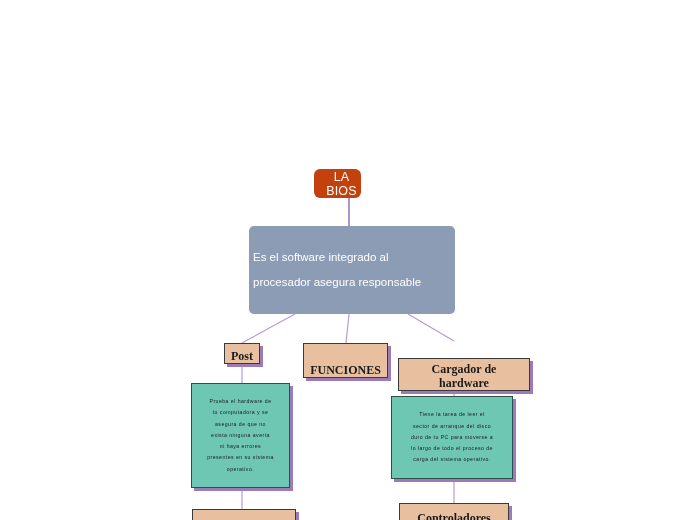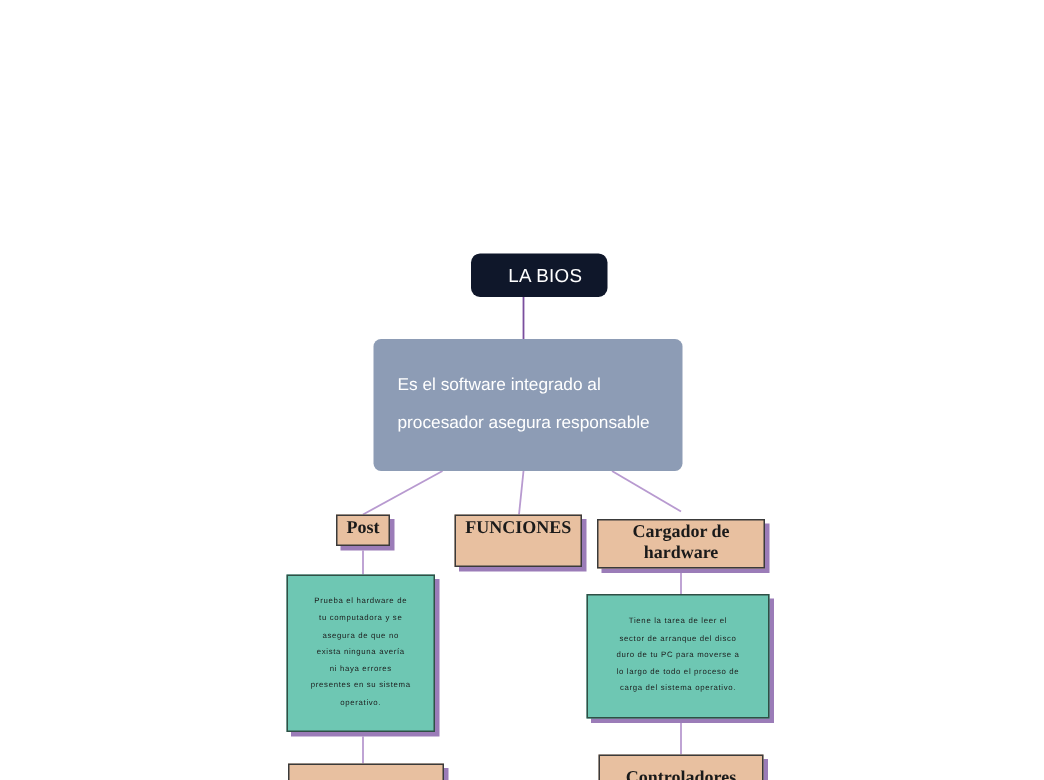--- a/index.html
+++ b/index.html
@@ -25,54 +25,54 @@
     left: 0; top: 0;
     width: 696px;
     height: 520px;
     pointer-events: none;
   }
   .node {
     position: absolute;
     box-sizing: border-box;
     display: flex;
     align-items: center;
-    justify-content: flex-start;
+    justify-content: flex-end;
     text-align: center;
   }
 
   
   .node-root {
     left: 314px;
     top: 169px;
-    width: 91px;
+    width: 47px;
     height: 29px;
-    background: #0f172a;
+    background: #c2410c;
     border-radius: 6px;
     color: #ffffff;
     font-size: 12.5px;
     letter-spacing: 0.2px;
     padding-left: 8px;
-    justify-content: center;
+    justify-content: flex-start;
   }
 
   
   .node-desc {
     left: 249px;
     top: 226px;
     width: 206px;
     height: 88px;
     background: #8d9cb5;
     border-radius: 5px;
     color: #ffffff;
     font-size: 11.5px;
     line-height: 25px;
     flex-direction: column;
     align-items: flex-start;
     justify-content: center;
-    padding: 0 0 0 16px;
+    padding: 0 0 0 4px;
   }
   .node-desc .line {
     white-space: nowrap;
   }
 
   
   .node-peach {
     background: #e8c0a0;
     border: 1px solid #3a3a3a;
     box-shadow: 3px 3px 0 0 #9b7cb8;
@@ -90,22 +90,22 @@
     height: 21px;
   }
   .node-funciones {
     left: 303px;
     top: 343px;
     width: 85px;
     height: 35px;
   }
   .node-cargador {
     left: 398px;
-    top: 346px;
-    width: 112px;
+    top: 358px;
+    width: 132px;
     height: 33px;
   }
 
   
   .node-teal {
     background: #6ec7b3;
     border: 1px solid #2f4f45;
     box-shadow: 3px 3px 0 0 #9b7cb8;
     color: #1c1c1c;
     font-size: 5.2px;

